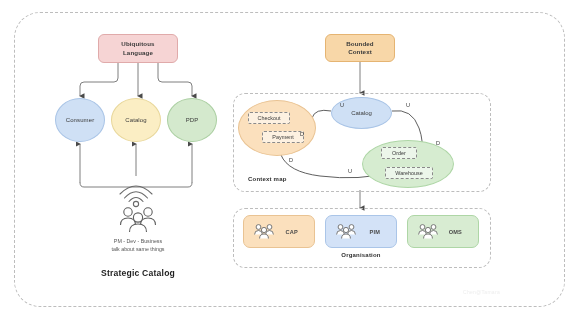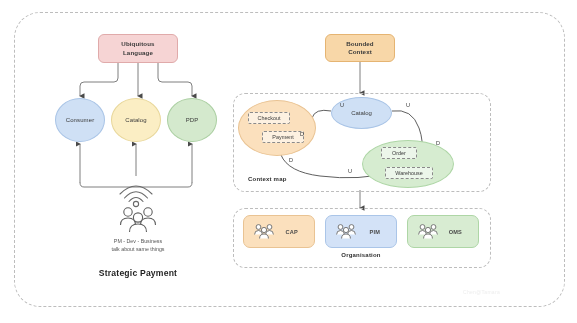--- a/index.html
+++ b/index.html
@@ -120,21 +120,21 @@
       <circle cx="21" cy="12.5" r="4.6"></circle>
       <path d="M12.5,27 Q12.5,19 21,19 Q29.5,19 29.5,27"></path>
     </g>
   </svg>
 
   <div class="smalltext" style="left:78px;top:238px;width:120px;">
     <div>PM - Dev - Business</div>
     <div>talk about same things</div>
   </div>
 
-  <div class="bigcaption" style="left:78px;top:268px;width:120px;">Strategic Payment</div>
+  <div class="bigcaption" style="left:78px;top:268px;width:120px;">Strategic Catalog</div>
 
   <div class="node rbox bctx" style="left:325px;top:34px;width:70px;height:28px;flex-direction:column;">
     <span>Bounded</span>
     <span>Context</span>
   </div>
 
   <svg width="577" height="323">
     <g stroke="#707070" stroke-width="0.9" fill="none">
       <path d="M360,62 L360,93" marker-end="url(#arrPlain)"></path>
       <path d="M360,190 L360,208" marker-end="url(#arrPlain)"></path>

